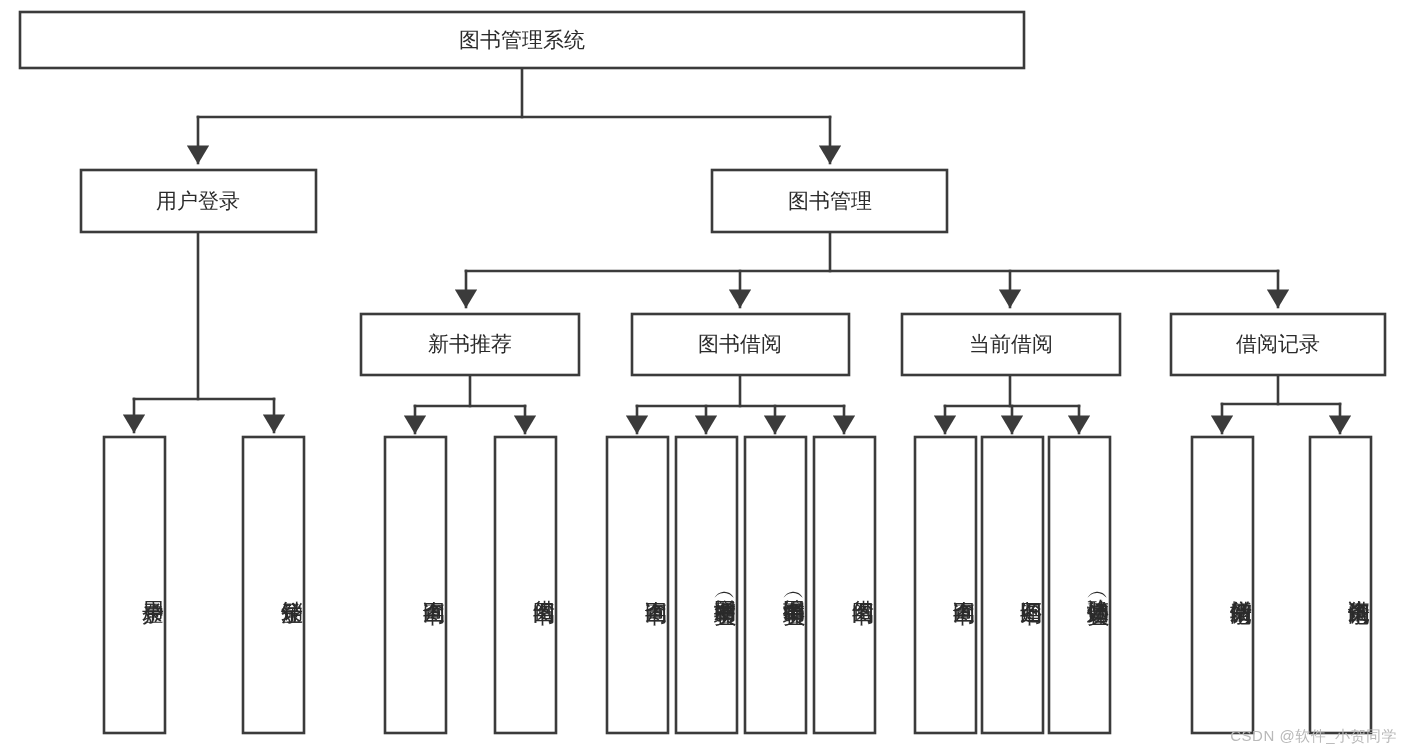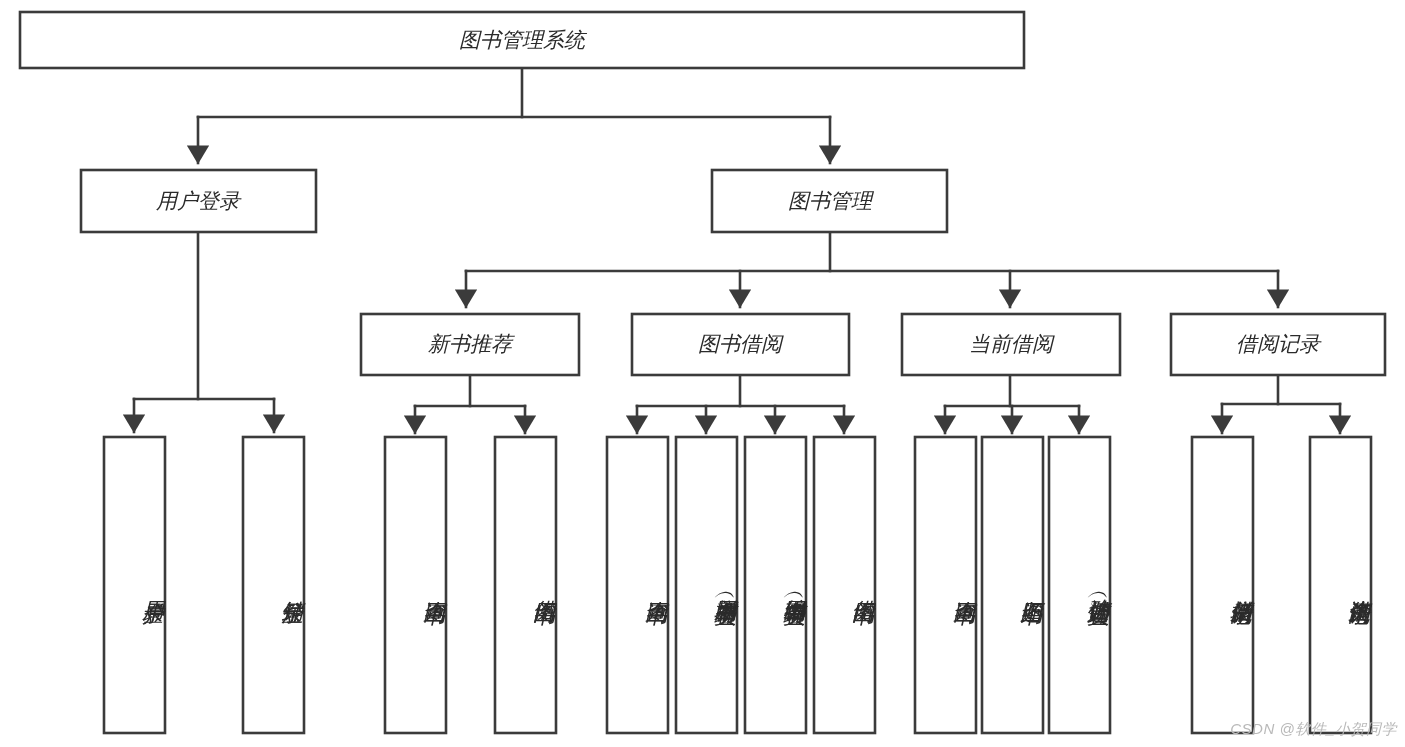--- a/index.html
+++ b/index.html
@@ -11,21 +11,20 @@
     width: 1405px;
     height: 747px;
     font-family: "Liberation Sans", "DejaVu Sans", sans-serif;
     overflow: hidden;
   }
   #diagram-root {
     position: relative;
     width: 1405px;
     height: 747px;
     background: #ffffff;
-    font-style: italic;
   }
   svg.diagram {
     display: block;
     width: 1405px;
     height: 747px;
   }
   .node-box {
     fill: #ffffff;
     stroke: #3b3b3b;
     stroke-width: 2.6;
@@ -42,21 +41,21 @@
   .node-label-h {
     font-family: "Liberation Sans", "DejaVu Sans", sans-serif;
     font-size: 21px;
     fill: #2b2b2b;
     text-anchor: middle;
     dominant-baseline: middle;
   }
   .watermark {
     position: absolute;
     right: 8px;
-    bottom: 8px;
+    bottom: 1px;
     font-family: "Liberation Sans", "DejaVu Sans", sans-serif;
     font-size: 15px;
     color: #b9b9b9;
     letter-spacing: 0.5px;
     white-space: nowrap;
     pointer-events: none;
   }
   
   .leaf-label {
     position: absolute;

